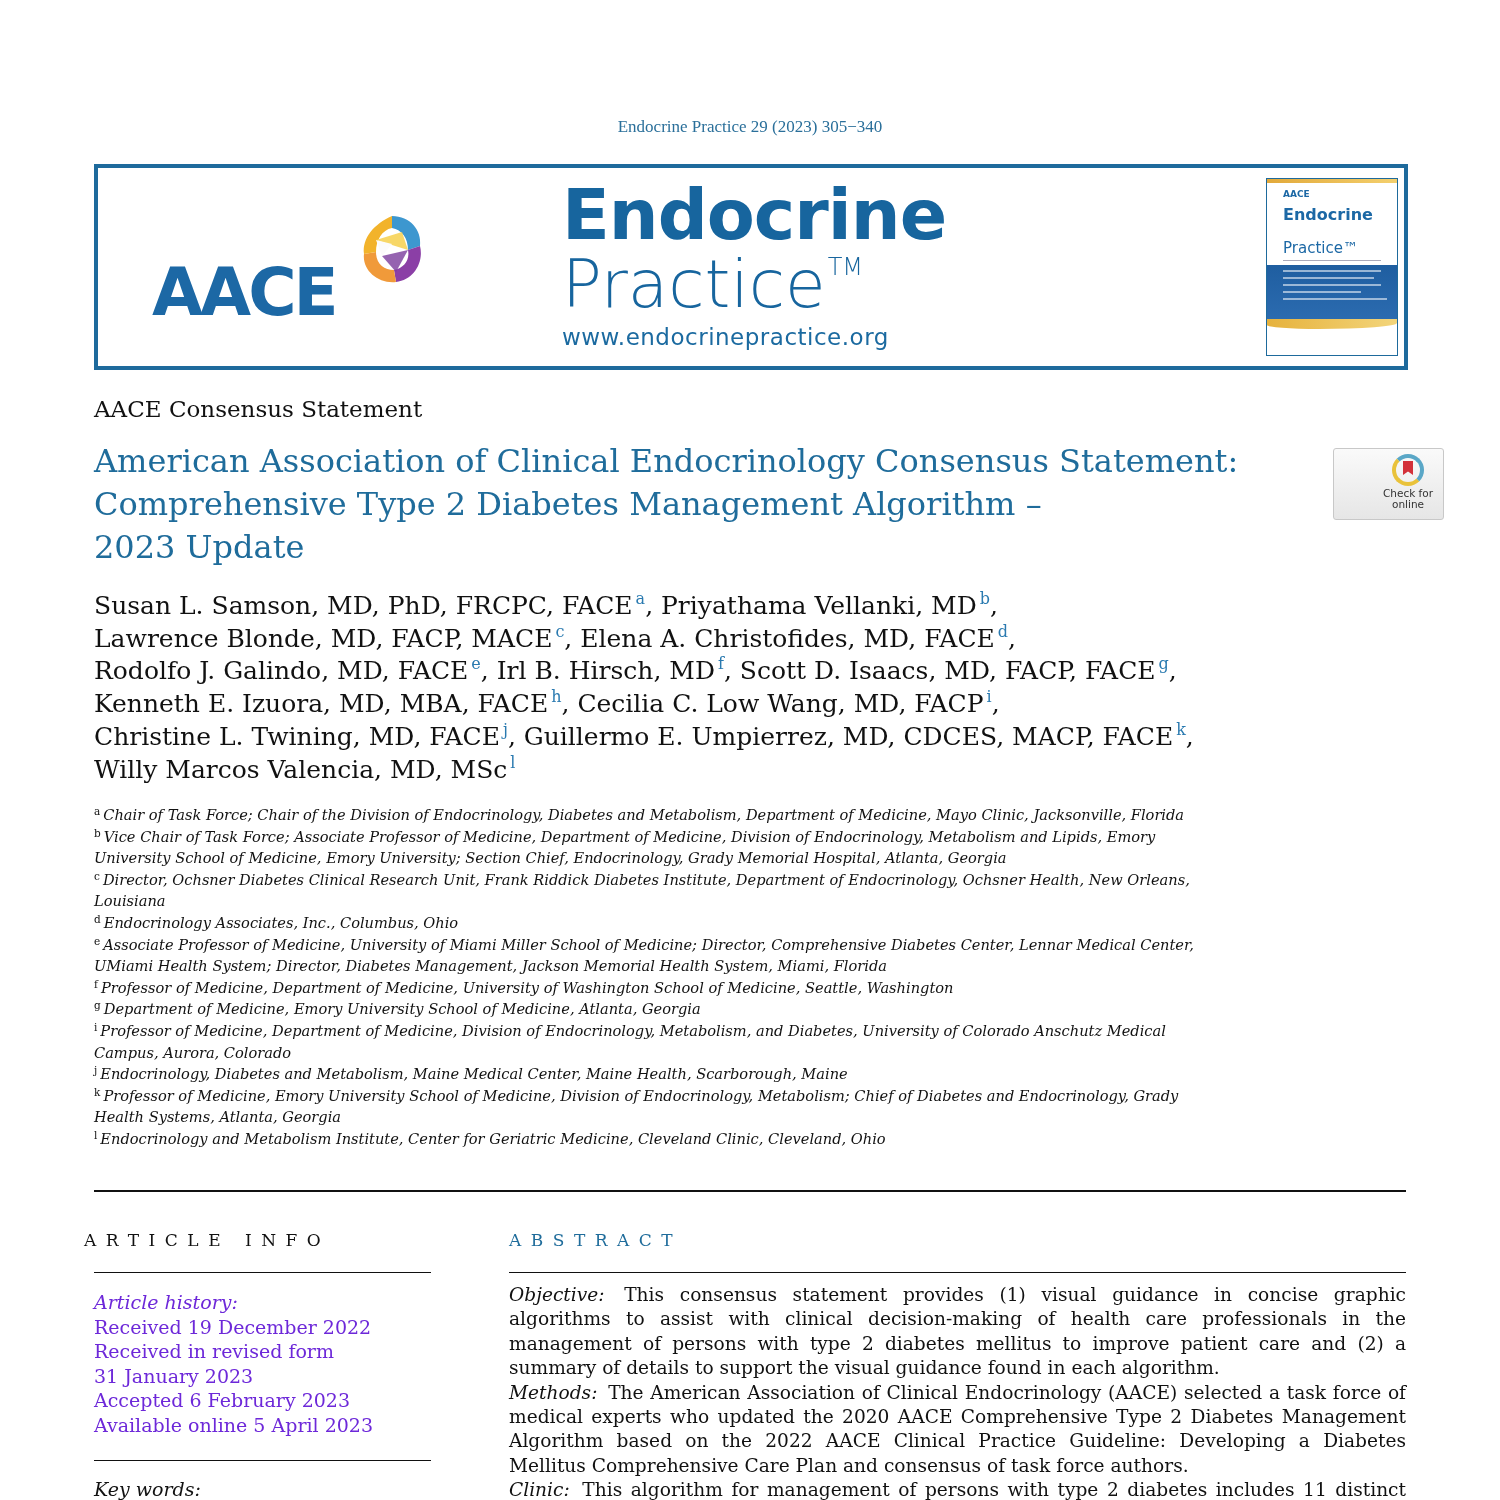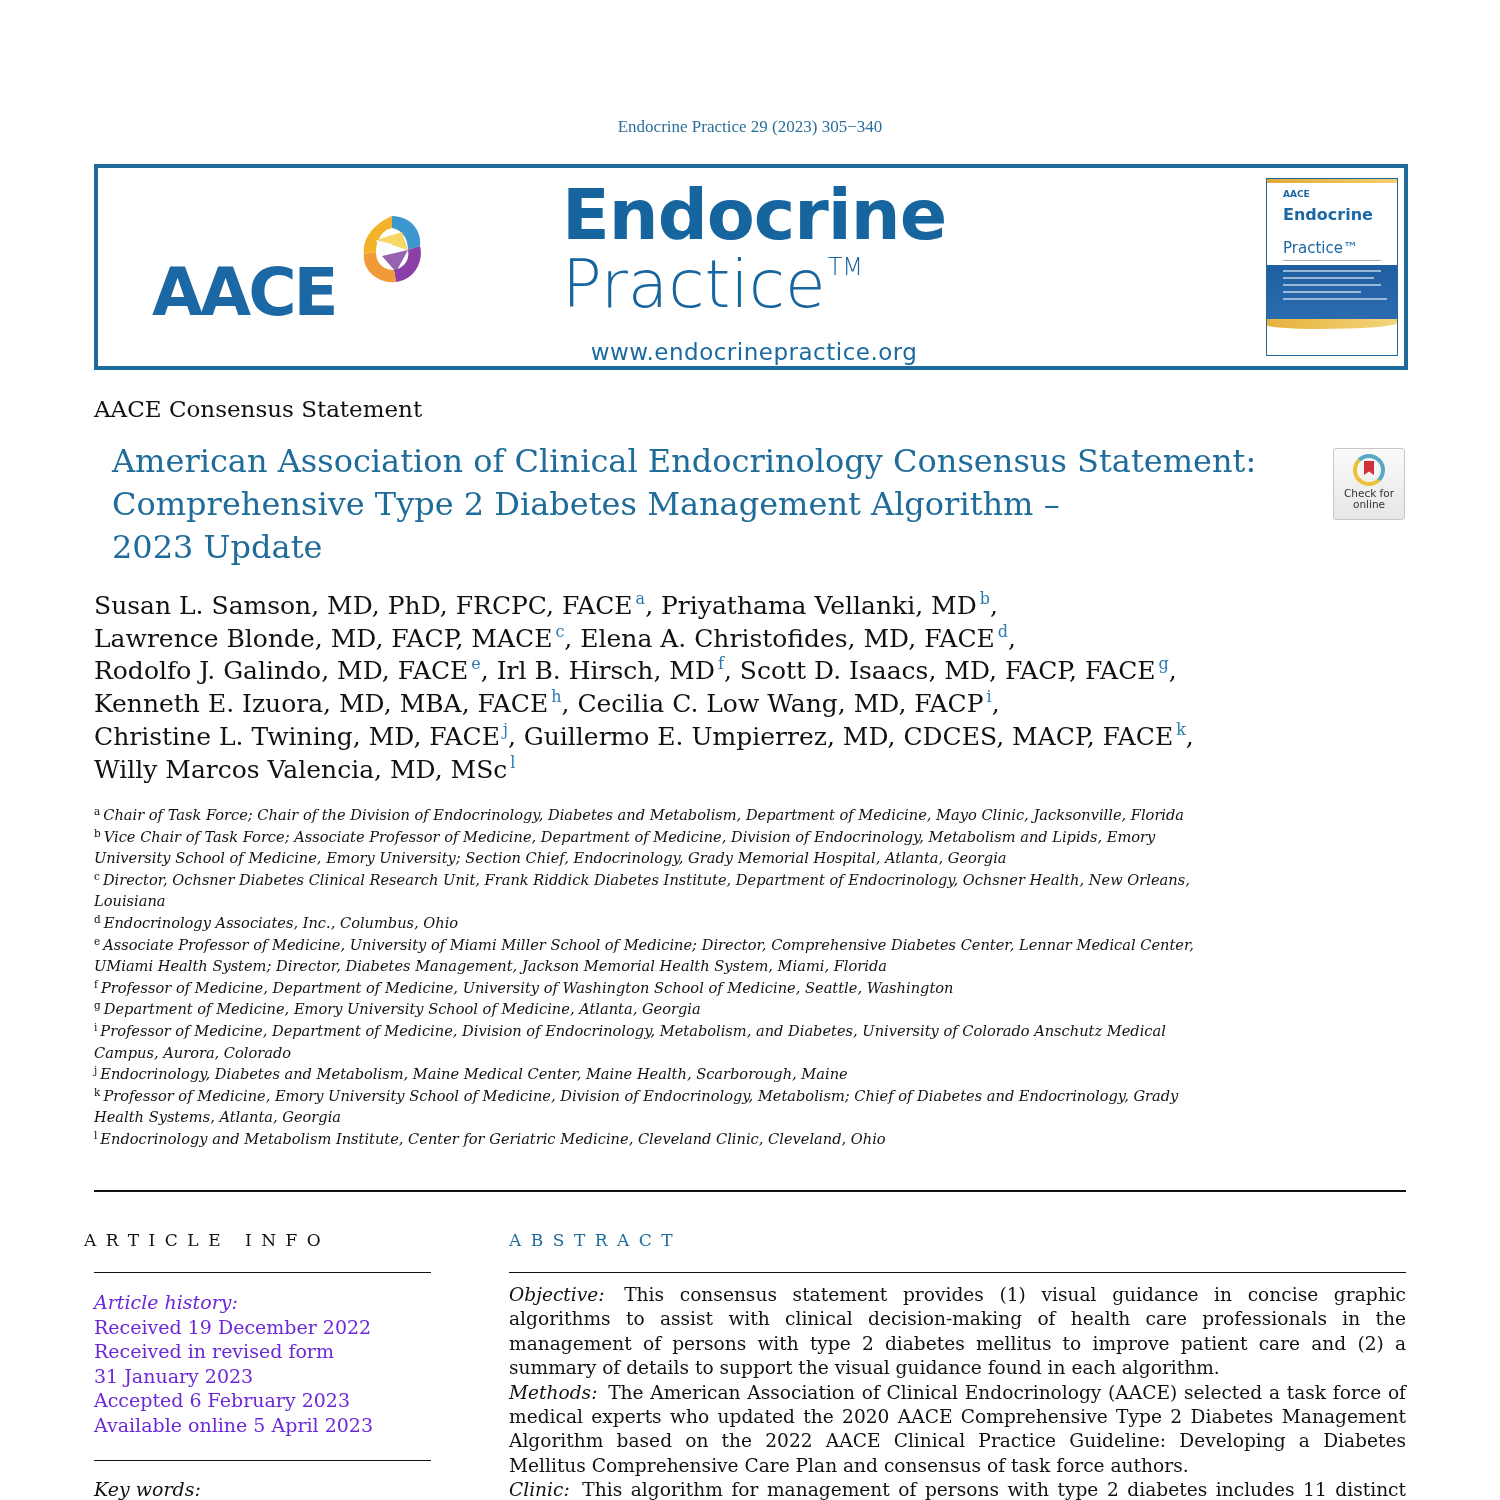--- a/index.html
+++ b/index.html
@@ -15,43 +15,43 @@
   .aace-text { position: absolute; left: 0; bottom: 4px; font-family: "DejaVu Sans", sans-serif;
                font-weight: bold; font-size: 66px; letter-spacing: -3px; color: #1c68a5; line-height: 1; }
   .aace-ring { position: absolute; left: 200px; top: 0; width: 80px; height: 80px; }
 
   .ep-title { position: absolute; left: 464px; top: 12px; }
   .ep-endocrine { font-family: "DejaVu Sans", sans-serif; font-weight: bold; font-size: 70px;
                   color: #17659e; line-height: 1; letter-spacing: -1px; }
   .ep-practice { font-family: "DejaVu Sans", sans-serif; font-weight: 300; font-size: 66px;
                  color: #17659e; line-height: 1; margin-top: 2px; }
   .ep-practice sup { font-size: 24px; vertical-align: 32px; margin-left: 2px; }
-  .ep-url { font-family: "DejaVu Sans", sans-serif; font-size: 23px; color: #1b6aa0; margin-top: 21px; letter-spacing: 0.5px; text-align: center; }
+  .ep-url { font-family: "DejaVu Sans", sans-serif; font-size: 23px; color: #1b6aa0; margin-top: 6px; letter-spacing: 0.5px; }
 
   .cover { position: absolute; right: 6px; top: 10px; width: 130px; height: 176px;
            border: 1px solid #1e6a9c; background: #fff; overflow: hidden; }
   .cover .topbar { height: 4px; background: linear-gradient(90deg, #e2a93a, #f4d06e); }
   .cover .c-aace { font-family: "DejaVu Sans", sans-serif; font-weight: bold; font-size: 9px; color:#1c68a5; margin: 6px 0 0 16px; }
   .cover .c-endo { font-family: "DejaVu Sans", sans-serif; font-weight: bold; font-size: 16px; color:#1c68a5; margin: 8px 0 0 16px; line-height: 1; }
   .cover .c-prac { font-family: "DejaVu Sans", sans-serif; font-size: 15px; color:#1c68a5; margin: 18px 0 0 16px; line-height: 1; }
   .cover .c-sub { height: 10px; margin: 4px 16px; border-top: 1px solid #aab; border-bottom: 1px solid #aab; }
   .cover .c-band { position: absolute; left: 0; top: 86px; width: 100%; height: 58px;
                    background: linear-gradient(180deg, #1f5ea0, #2c6cb1); }
   .cover .c-band .ln { height: 2px; background: rgba(255,255,255,0.55); margin: 5px 16px 0 16px; }
   .cover .c-wave { position: absolute; left: 0; top: 140px; width: 100%; height: 10px;
                    background: linear-gradient(90deg, #e6b23d, #f3d57b); border-radius: 0 0 60% 40%; }
 
   .article-type { position: absolute; top: 396px; left: 94px; font-family: "DejaVu Serif", serif; font-size: 23px; color: #111; }
 
-  .title { position: absolute; top: 440px; left: 112px; width: 1180px; font-family: "DejaVu Serif", serif;
+  .title { position: absolute; top: 440px; left: 94px; width: 1180px; font-family: "DejaVu Serif", serif;
            font-size: 32px; line-height: 43px; color: #1f6c9b; margin: 0; font-weight: normal; }
 
   .crossmark { position: absolute; left: 1333px; top: 448px; width: 70px; height: 70px;
                border: 1px solid #c8c8c8; border-radius: 3px; background: linear-gradient(180deg,#fafafa,#e6e6e6);
-               text-align: center; }
+               text-align: center; padding-left: 39px; }
   .crossmark .ring { width: 32px; height: 32px; border-radius: 50%; margin: 5px auto 0 auto; position: relative;
                      border: 4px solid; border-color: #5aa7c7 #5aa7c7 #e9c23a #e9c23a; box-sizing: border-box; }
   .crossmark .flag { position: absolute; left: 7px; top: 3px; width: 10px; height: 14px; background: #d3313a;
                      clip-path: polygon(0 0,100% 0,100% 100%,50% 75%,0 100%); }
   .crossmark .label { font-family: "DejaVu Sans", sans-serif; font-size: 10.5px; line-height: 11px; color: #333; margin-top: 2px; }
 
   .authors { position: absolute; top: 590px; left: 94px; width: 1200px; font-family: "DejaVu Serif", serif;
              font-size: 25px; line-height: 32.7px; color: #111; }
   .authors sup { color: #2a7ab0; font-size: 16px; vertical-align: 10px; line-height: 0; margin-left: 3px; }
 

